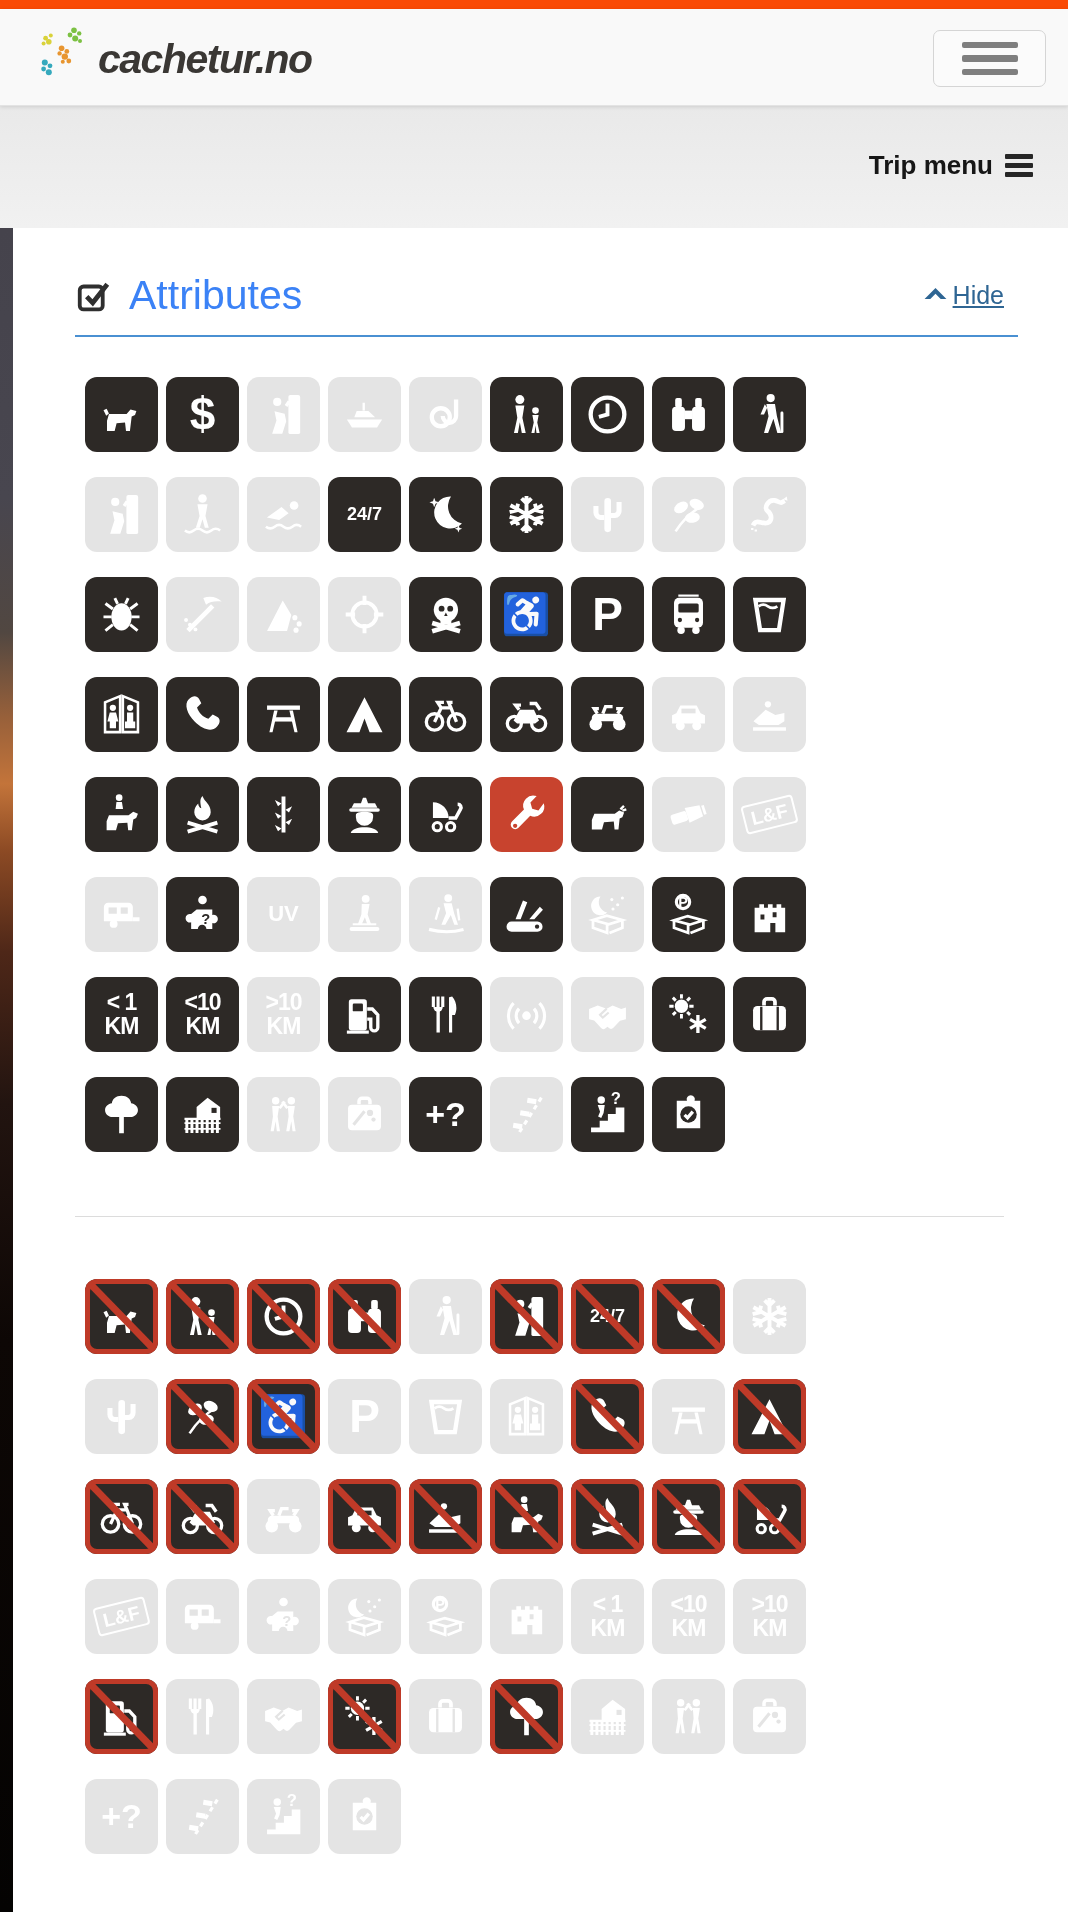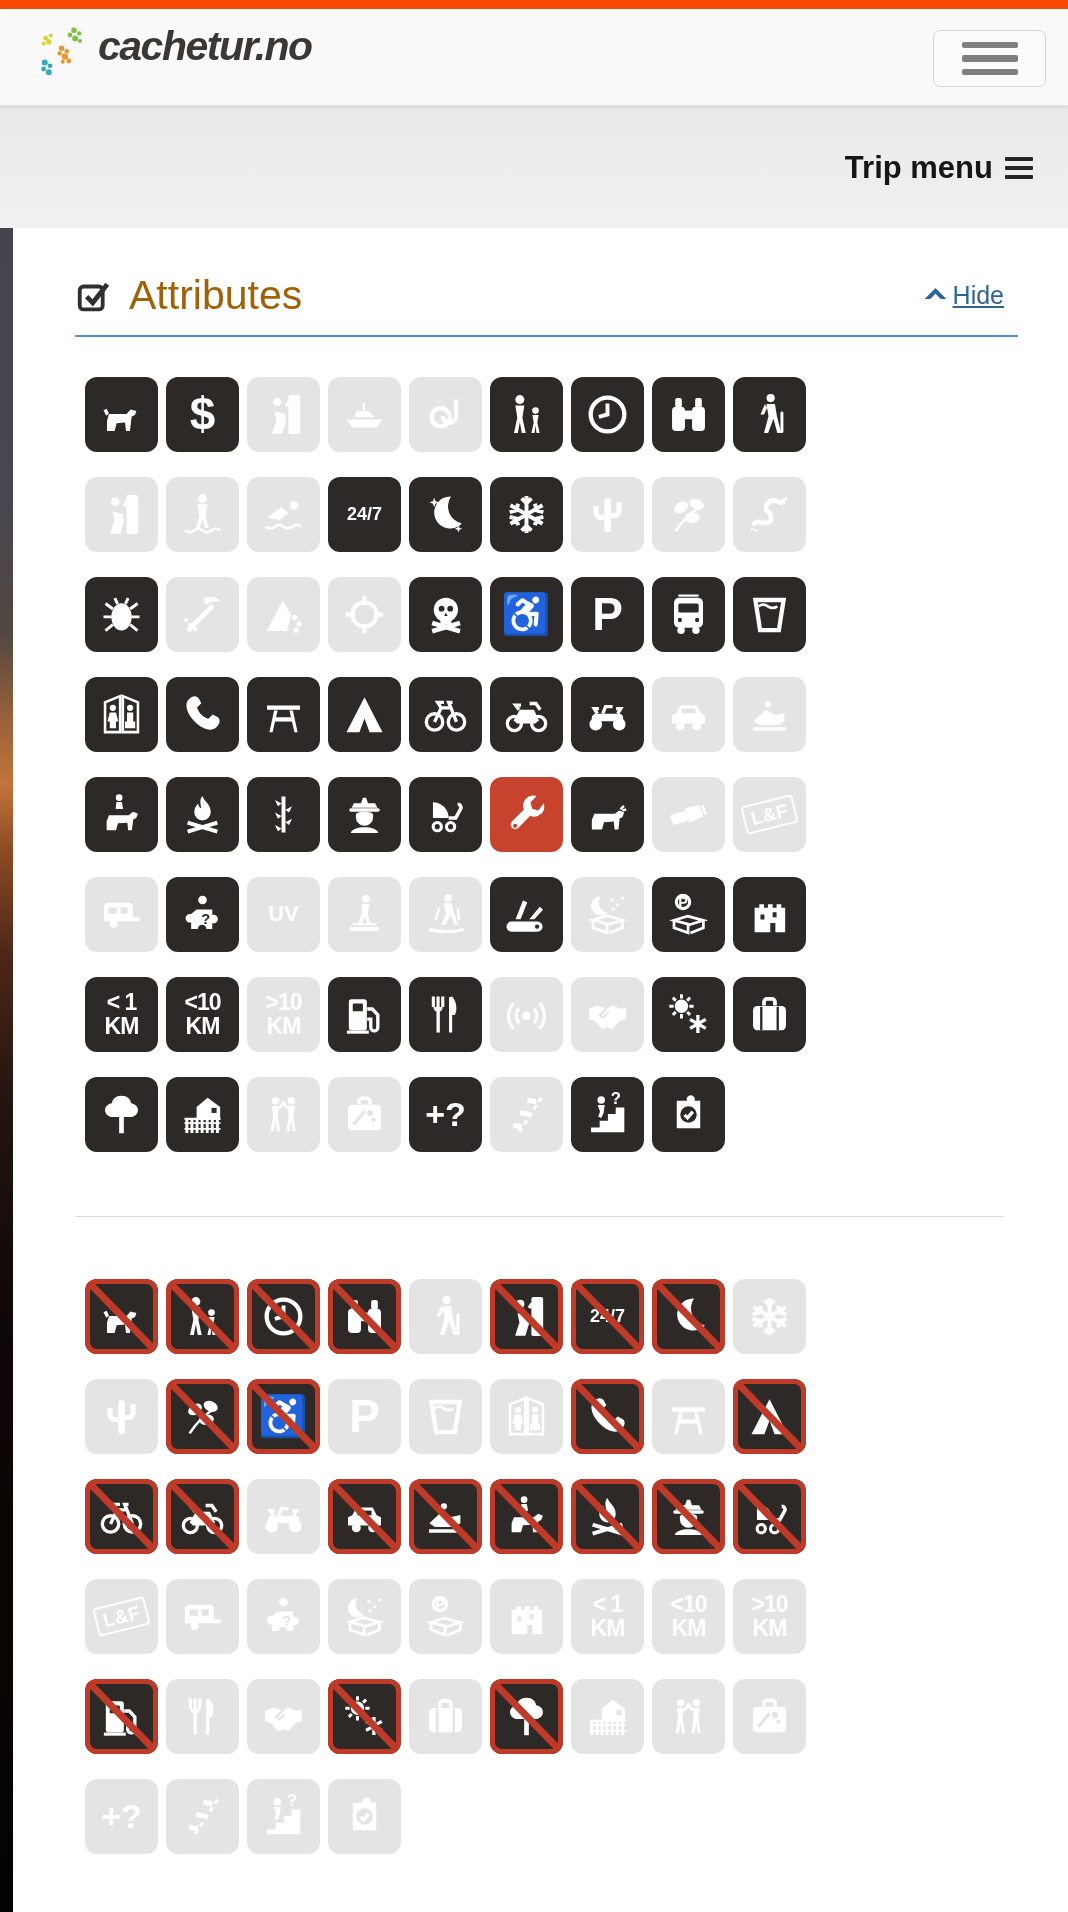--- a/index.html
+++ b/index.html
@@ -2,41 +2,41 @@
 <html style="--c-orange: #fa4a05; --c-dark: #2d2926; --c-light: #e4e4e4; --c-fix: #c8432e; --c-ban: #bf3a28; --c-link: #2e6593; --c-rule: #4a90d2;"><head>
 <meta charset="utf-8">
 <style>
   html,body{margin:0;padding:0}
   body{width:1068px;height:1912px;position:relative;overflow:hidden;background:#fff;
        font-family:"Liberation Sans",sans-serif;}
   
   .orange-bar{position:absolute;left:0;top:0;width:100%;height:9px;background:var(--c-orange,#fa4a05)}
   .header{position:absolute;left:0;top:9px;width:100%;height:96px;background:#f9f9f9;
           border-bottom:1px solid #e3e3e3;box-shadow:0 1px 4px rgba(0,0,0,.12);z-index:5}
-  .logo{position:absolute;left:36px;top:14px;display:flex;align-items:flex-start;gap:8px}
+  .logo{position:absolute;left:36px;top:14px;display:flex;align-items:flex-end;gap:8px}
   .logo-text{font-size:41px;font-weight:700;font-style:italic;color:#3a3734;letter-spacing:-1.5px}
   .menu-btn{position:absolute;right:22px;top:21px;width:111px;height:55px;background:#fbfbfb;
             border:1px solid #d5d5d5;border-radius:7px;display:flex;flex-direction:column;
             justify-content:center;align-items:center;gap:7px;cursor:pointer}
   .menu-btn i{display:block;width:56px;height:6.5px;background:#7f7f7f;border-radius:2px}
   .subnav{position:absolute;left:0;top:106px;width:100%;height:122px;
           background:linear-gradient(180deg,#e9e9e9,#f1f1f1)}
   .trip-menu{position:absolute;right:35px;top:44px;display:flex;align-items:center;gap:12px;
-             font-size:31px;font-weight:700;color:#161616;cursor:pointer}
+             font-size:26px;font-weight:700;color:#161616;cursor:pointer}
   .tm-burger{display:flex;flex-direction:column;gap:4.5px}
   .tm-burger i{display:block;width:28px;height:4.5px;background:#262626;border-radius:1px}
   
   .bg-photo{position:absolute;left:0;top:228px;width:13px;height:1684px;
     background:linear-gradient(180deg,#45434c 0%,#48464f 16%,#514741 24%,#97603a 29%,
                #c3743a 33%,#8c4a24 37%,#4e2718 43%,#221410 52%,#0d0705 66%,#040302 100%)}
   
   .panel{position:absolute;left:13px;top:228px;width:1055px;height:1684px;background:#fff}
   .inner{padding:44px 50px 0 62px}
   .attr-head{display:flex;align-items:center;justify-content:space-between;padding-right:14px}
-  .attr-title{display:flex;align-items:center;gap:16px;font-size:41px;font-weight:500;color:#a16207}
+  .attr-title{display:flex;align-items:center;gap:16px;font-size:41px;font-weight:500;color:#3b82f6}
   .hide-link{display:flex;align-items:center;gap:6px;color:var(--c-link,#2e6593);font-size:25px;
              text-decoration:none;cursor:pointer}
   .hide-link u{}
   .rule{height:2px;background:var(--c-rule,#4a90d2);margin-top:16px}
   .grid{display:grid;grid-template-columns:repeat(9,73px);column-gap:8px;row-gap:25px;
         margin-top:40px;margin-left:10px}
   .divider{height:1px;background:#dcdcdc;margin:64px 14px 0 0}
   .grid.lower{margin-top:62px}
   
   .tile{width:73px;height:75px;border-radius:12px;position:relative;overflow:hidden;cursor:pointer}

